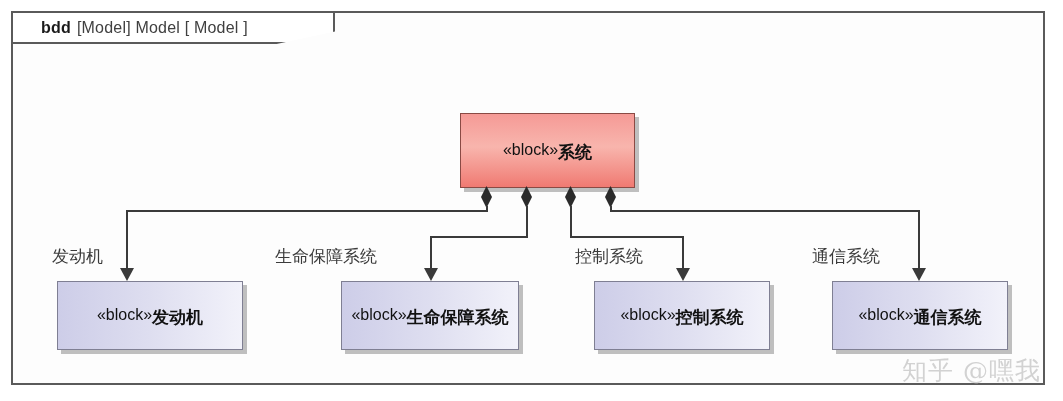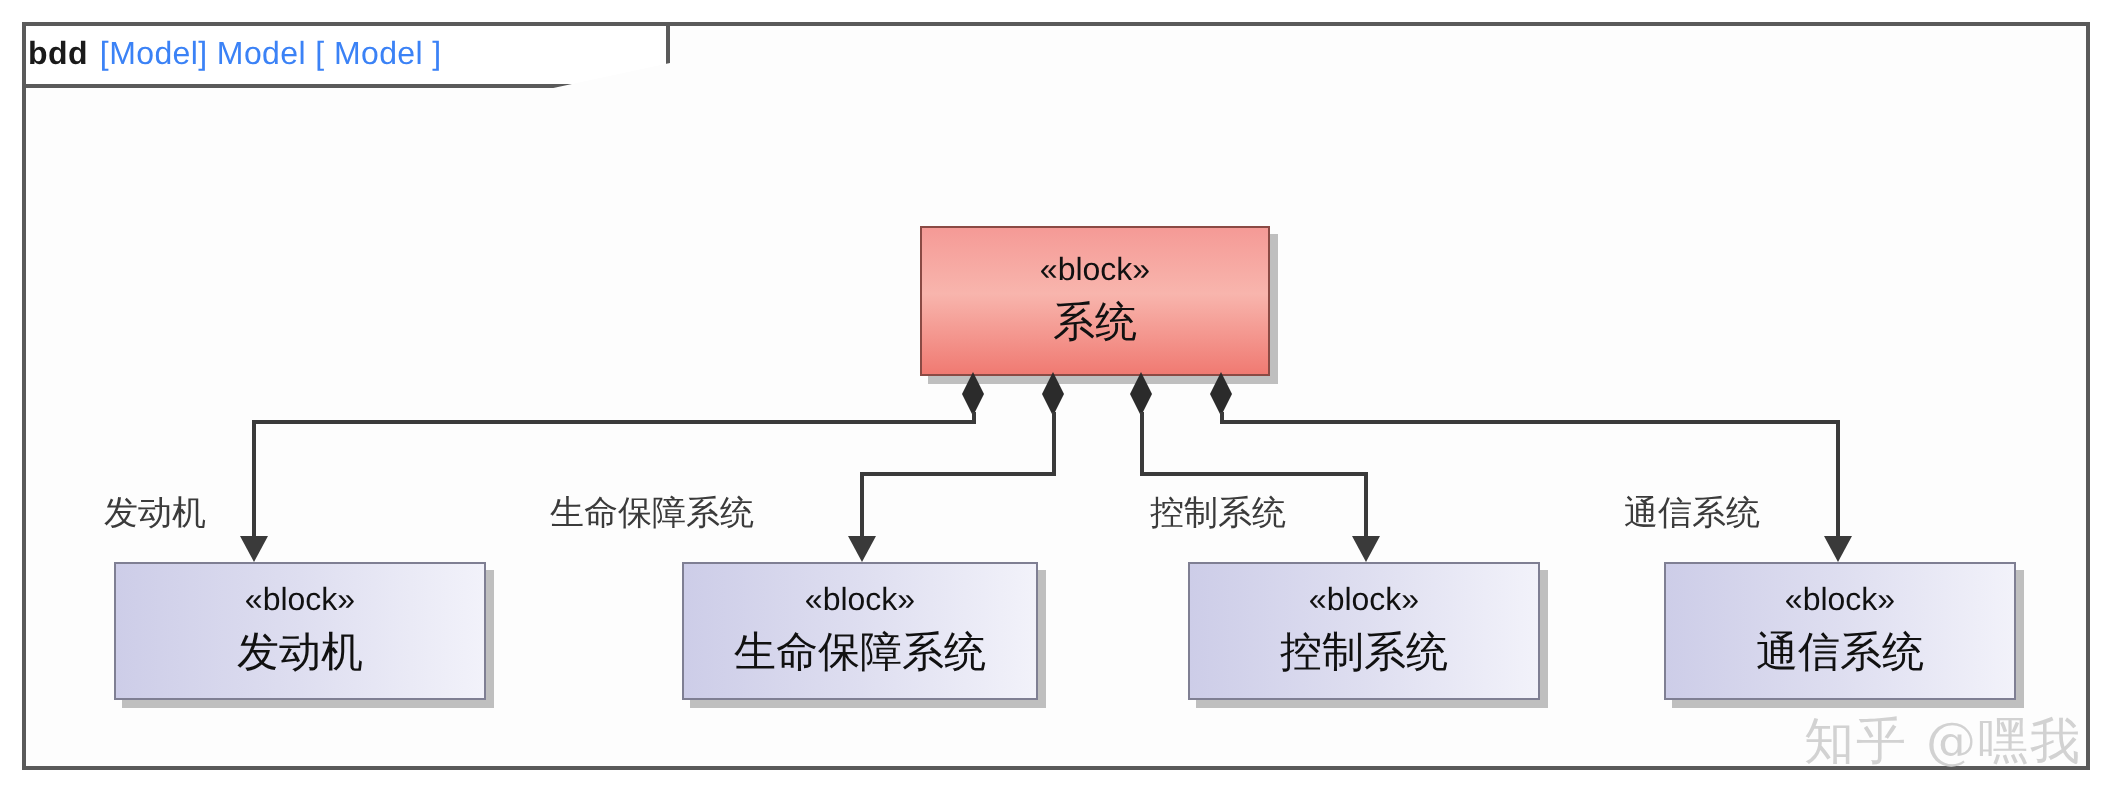--- a/index.html
+++ b/index.html
@@ -38,61 +38,61 @@
     box-sizing: border-box;
     background: #ffffff;
     border-left: 2px solid #5a5a5a;
     border-top: 2px solid #5a5a5a;
     border-right: 2px solid #5a5a5a;
     border-bottom: 2px solid #5a5a5a;
     -webkit-clip-path: polygon(0 0, 100% 0, 100% 62%, 82% 100%, 0 100%);
     clip-path: polygon(0 0, 100% 0, 100% 62%, 82% 100%, 0 100%);
     display: flex;
     align-items: center;
-    padding-left: 1px;
+    padding-left: 28px;
     white-space: nowrap;
   }
   .frame-header .kind {
     font-weight: bold;
     font-size: 16px;
     color: #1a1a1a;
     letter-spacing: 0.2px;
   }
   .frame-header .title {
     font-size: 16px;
-    color: #3b82f6;
+    color: #404040;
     margin-left: 6px;
     letter-spacing: 0.2px;
   }
 
   
   .block {
     position: absolute;
     box-sizing: border-box;
     border: 1px solid #7a7a7a;
     box-shadow: 4px 4px 0 rgba(140,140,140,0.55);
     display: flex;
-    flex-direction: column;
+    flex-direction: row;
     align-items: center;
     justify-content: center;
     text-align: center;
   }
   .block .stereotype {
     font-size: 16px;
     color: #111;
     line-height: 1.15;
     font-family: "Liberation Sans", "DejaVu Sans", sans-serif;
   }
   .block .bname {
-    font-size: 21px;
+    font-size: 17px;
     color: #111;
     line-height: 1.2;
     margin-top: 4px;
     font-family: "DejaVu Serif", "Liberation Serif", serif;
-    font-weight: 400;
+    font-weight: 700;
   }
   .block.root {
     background: linear-gradient(to bottom, #f59a96 0%, #f8b5ad 45%, #f07a72 100%);
     border-color: #8a4a44;
   }
   .block.child {
     background: linear-gradient(to right, #cdcde8 0%, #dedef0 50%, #f2f2fa 100%);
     border-color: #7f7f93;
   }
 

